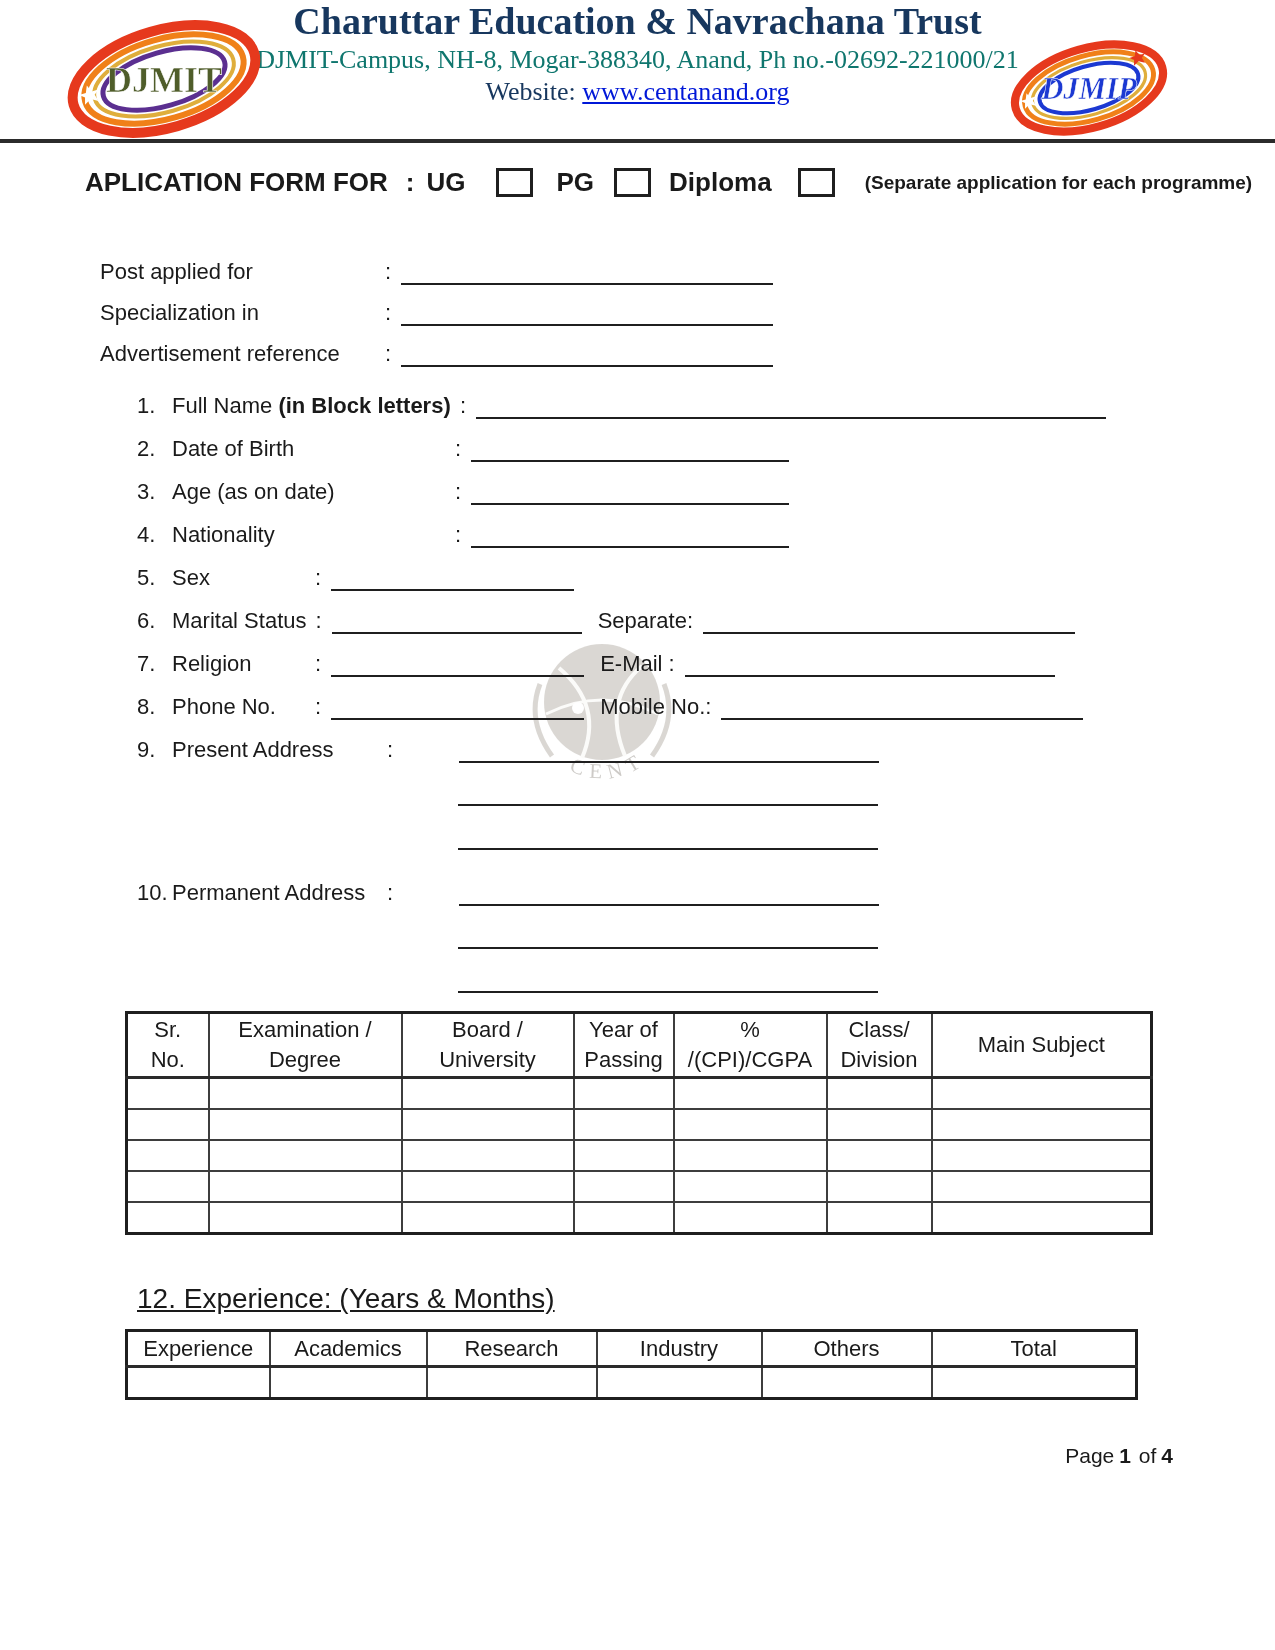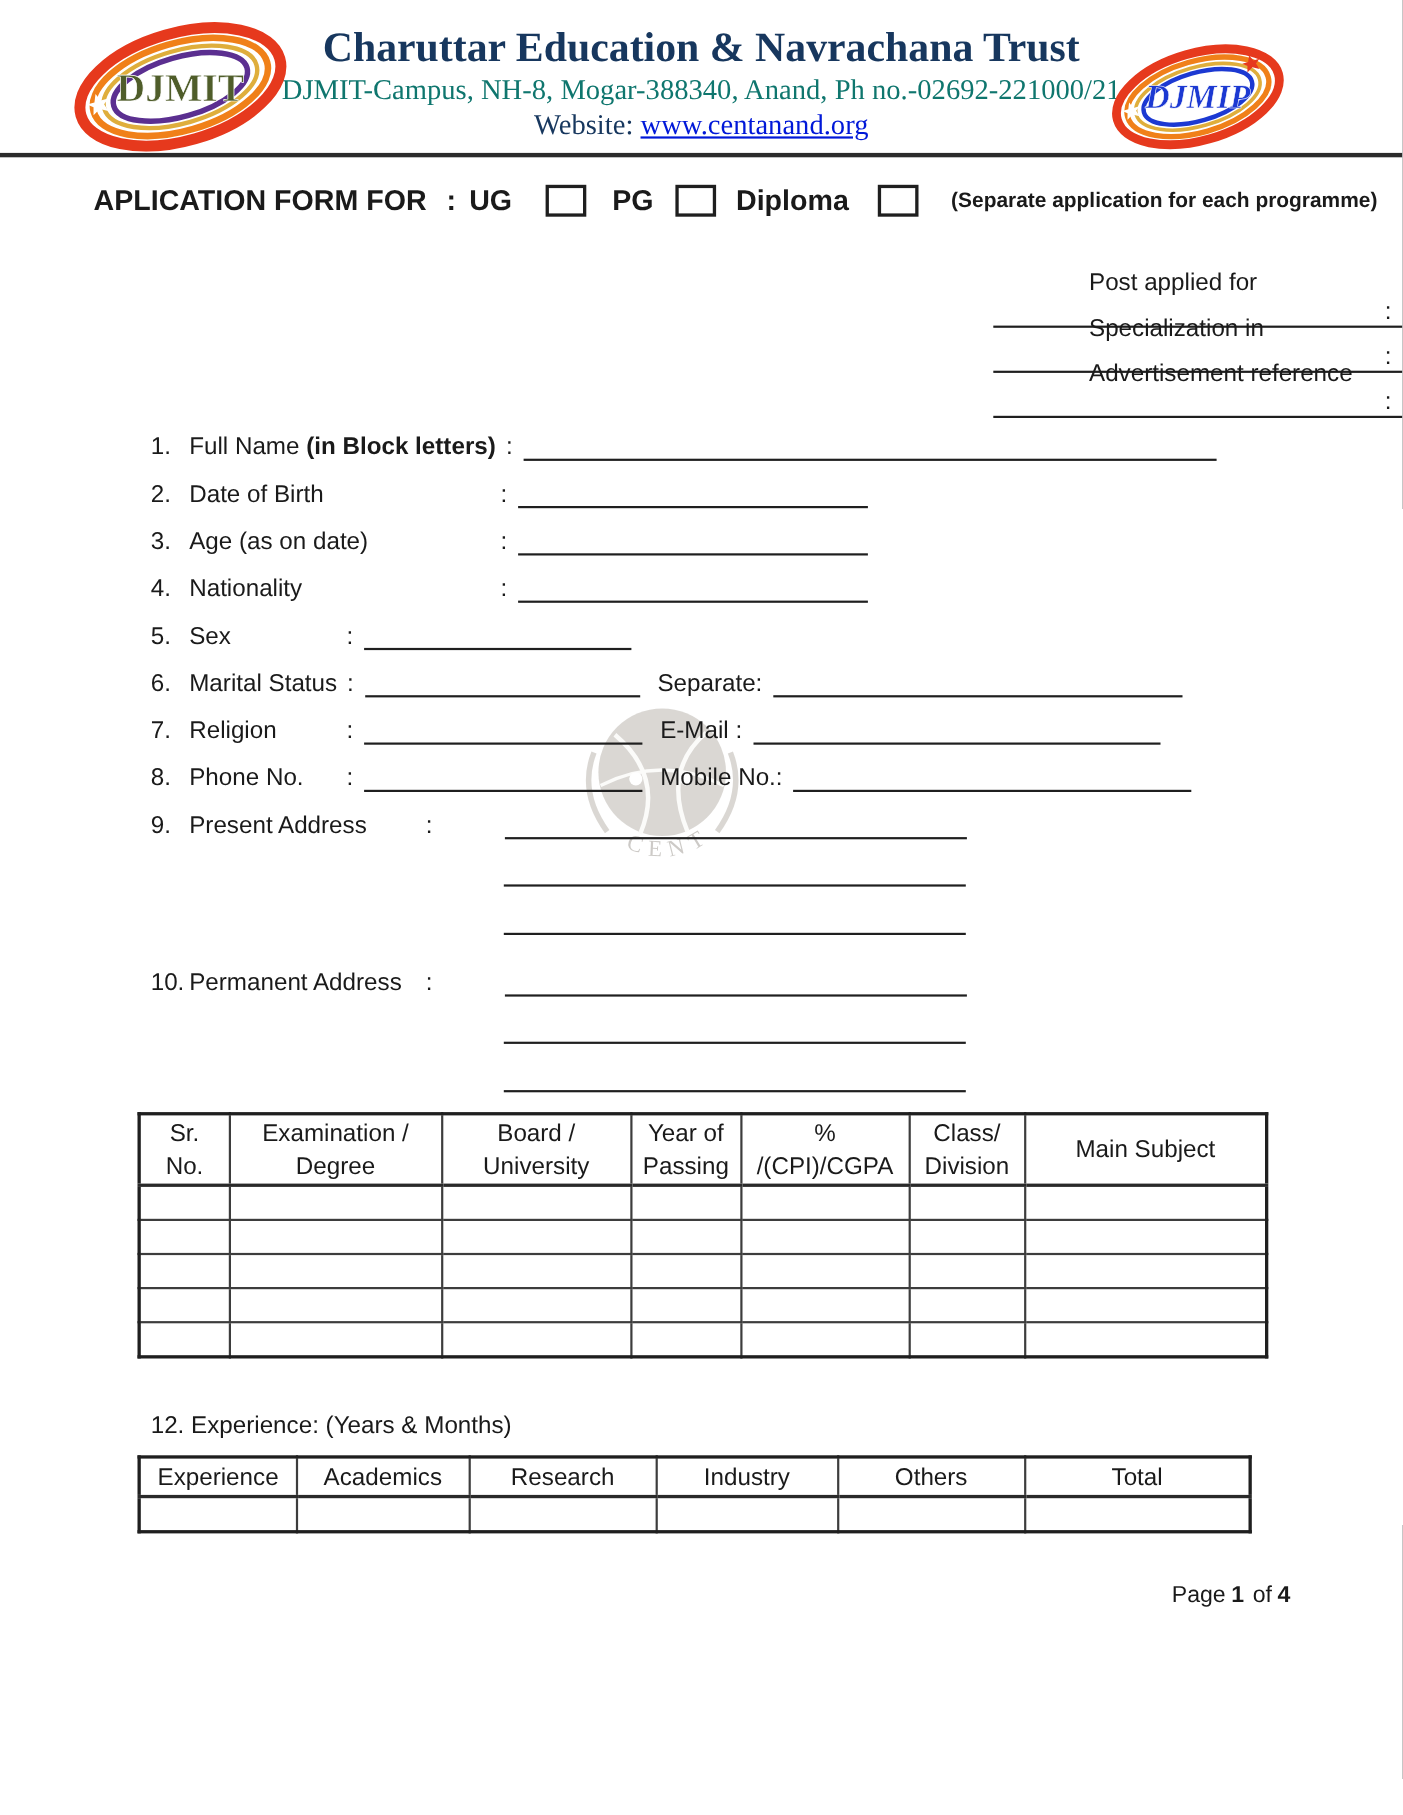--- a/index.html
+++ b/index.html
@@ -1,21 +1,21 @@
 <!DOCTYPE html>
 <html><head>
 <meta charset="utf-8">
 <style>
   html,body{margin:0;padding:0;background:#9a9a9a;}
   .page{position:relative;width:1275px;height:1650px;margin:0 auto;background:#ffffff;
         font-family:"Liberation Sans",sans-serif;color:#1a1a1a;overflow:hidden;z-index:0;}
 
   
   .hdr{position:relative;height:139px;border-bottom:4px solid #2b2b2b;}
-  .hdr-center{text-align:center;padding-top:22px;}
+  .hdr-center{text-align:center;}
   .org{font-family:"Liberation Serif",serif;font-weight:bold;font-size:38px;color:#17375e;line-height:42px;}
   .addr{font-family:"Liberation Serif",serif;font-size:26px;color:#0f766e;line-height:33px;margin-top:1px;}
   .web{font-family:"Liberation Serif",serif;font-size:26px;color:#17375e;line-height:31px;}
   .web a{color:#0018d8;text-decoration:underline;cursor:pointer;}
   .logo{position:absolute;}
   .logo-left{left:64px;top:20px;width:200px;height:118px;}
   .logo-right{left:1008px;top:32px;width:162px;height:112px;}
 
   
   .formline{display:flex;align-items:center;margin:24px 2px 0 85px;font-weight:bold;white-space:nowrap;}
@@ -29,38 +29,38 @@
 
   
   .photo{position:absolute;left:995px;top:218px;width:152px;height:178px;border:2px solid #1f1f1f;
          box-sizing:border-box;font-family:"Liberation Serif",serif;font-size:20px;line-height:25px;
          text-align:center;padding:32px 6px 0;}
 
   
   .blank{display:inline-block;border-bottom:2px solid #1f1f1f;height:22px;}
   .colon{display:inline-block;}
   .pre{margin:46px 0 0 100px;font-size:22px;}
-  .pre .row{display:flex;align-items:flex-end;height:41px;flex-direction:column;}
+  .pre .row{display:flex;align-items:flex-end;height:41px;}
   .pre .lbl{width:285px;}
   .pre .colon{margin-right:10px;}
   .pre .blank{width:372px;}
 
   .items{margin:26px 0 0 137px;font-size:22px;}
   .item{display:flex;align-items:flex-end;height:26px;margin-bottom:17px;white-space:nowrap;}
   .num{width:35px;}
   .lw288{width:288px;} .lw283{width:283px;} .lw143{width:143px;} .lw215{width:215px;}
   .item .colon{margin-right:10px;}
   .second{margin-left:16px;margin-right:10px;}
   .addr-line{display:flex;align-items:flex-end;height:26px;margin-bottom:18px;}
   .addr-sp{margin-left:321px;}
   .addr-blank{width:420px;}
 
   
   .sec-title{margin:49px 0 0 137px;font-size:22px;}
-  .sec-title2{margin:48px 0 0 137px;font-size:22px;}
+  .sec-title2{margin:48px 0 0 137px;font-size:28px;text-decoration:underline;}
   table.tbl{border-collapse:collapse;margin:12px 0 0 125px;table-layout:fixed;border:3px solid #1f1f1f;}
   .tbl th,.tbl td{border:2px solid #3d3d3d;font-weight:normal;font-size:22px;text-align:center;
                   padding:1px 4px;overflow:hidden;}
   .tbl th{line-height:30px;height:60px;border-bottom:3px solid #2a2a2a;}
   .tbl td{height:27px;}
   table.exp{margin-top:14px;}
   table.exp th{height:31px;}
 
   
   .footer{margin-top:44px;text-align:right;padding-right:100px;font-size:21px;}

